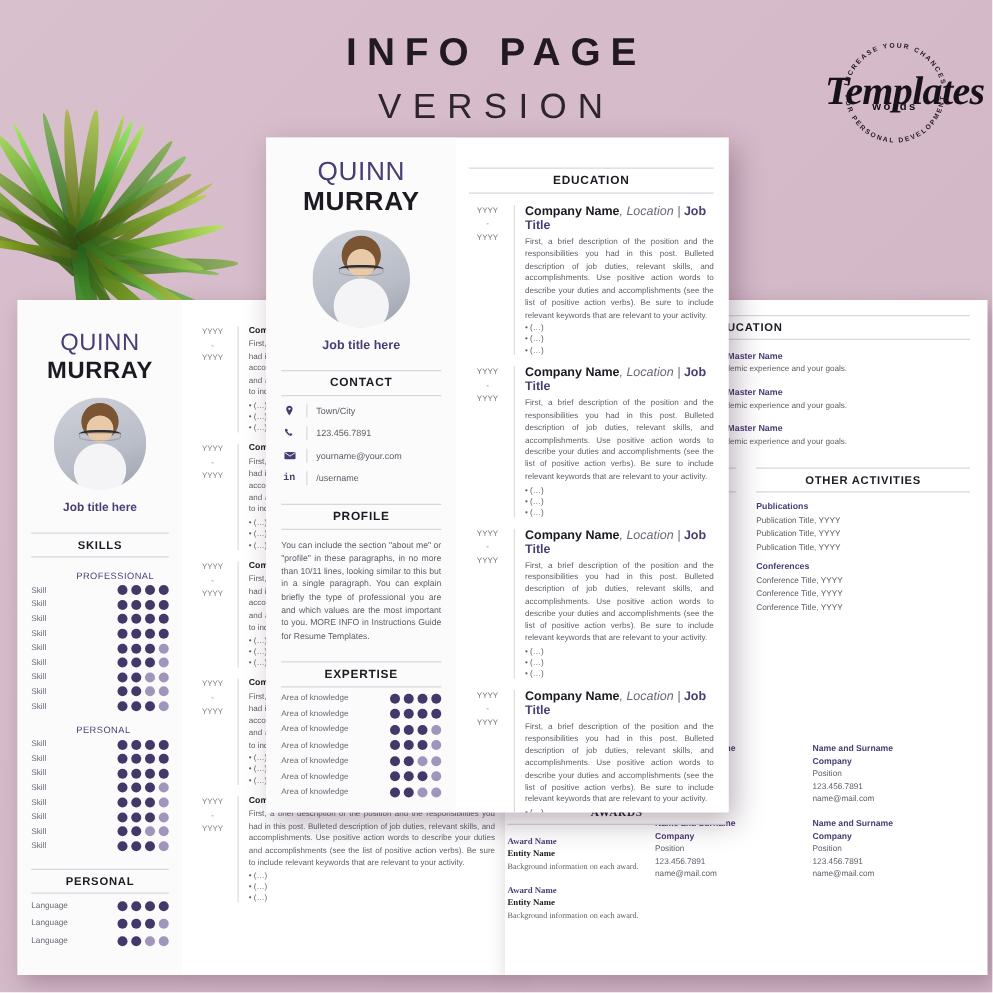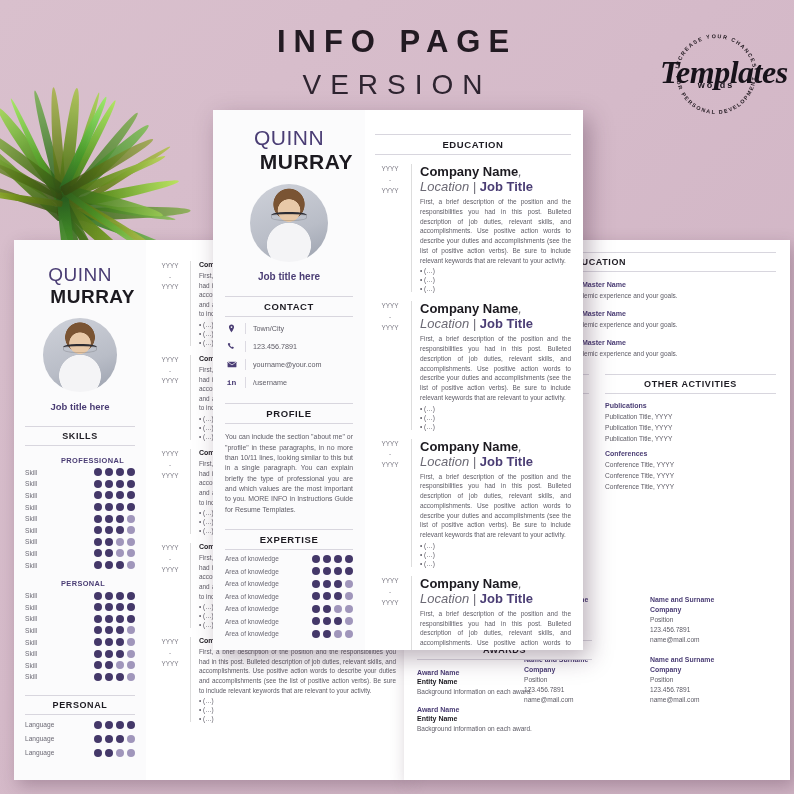--- a/index.html
+++ b/index.html
@@ -58,21 +58,21 @@
 
   .side { background: #fbfbfc; }
 
   
   .sec-title {
     text-align: center; font-weight: bold; color: #1d1b22;
     border-top: 1px solid #d8d6de; border-bottom: 1px solid #d8d6de;
     padding: 4px 0; letter-spacing: .6px;
   }
   .nm-first { color: #4a3d74; font-weight: normal; }
-  .nm-last  { color: #1c1a20; font-weight: bold; text-align: right; }
+  .nm-last  { color: #1c1a20; font-weight: bold; }
   .jobtitle { color: #4a3d74; font-weight: bold; text-align: center; }
 
   .avatar {
     border-radius: 50%; margin: 0 auto;
     background:
       radial-gradient(circle at 50% 34%, #e8c9a8 0 17%, rgba(232,201,168,0) 18%),
       radial-gradient(circle at 50% 26%, #7a5433 0 22%, rgba(122,84,51,0) 23%),
       radial-gradient(circle at 50% 78%, #f4f4f6 0 30%, rgba(244,244,246,0) 31%),
       linear-gradient(160deg, #cfd2da 0%, #b9bdc7 60%, #9aa0ad 100%);
     position: relative; overflow: hidden;
@@ -88,39 +88,39 @@
   .co-loc   { color: #6b6974; font-style: italic; }
   .co-job   { color: #4a3d74; font-weight: bold; }
   .yrs      { color: #7a7883; text-align: center; line-height: 1.7; }
   .bullet   { color: #5e5c66; }
 
   
   .dotrow { display: flex; gap: 3px; align-items: center; }
   .dot { border-radius: 50%; background: #443869; }
   .dot.off { background: #a096bb; }
   .skill-label { color: #6b6974; }
-  .grp-label { color: #4a3d74; font-weight: bold; letter-spacing: .4px; padding-left: 36px; }
+  .grp-label { color: #4a3d74; font-weight: normal; letter-spacing: .4px; padding-left: 36px; }
 
   
   .p2 .left { position: absolute; left: 0; top: 0; width: 152px; height: 100%; background: #fbfbfc; padding: 0 12px; }
   .p2 .right { position: absolute; left: 152px; top: 0; right: 0; height: 100%; padding: 10px 12px 0 10px; }
   .p2 .nm-first { font-size: 21px; letter-spacing: .5px; }
   .p2 .nm-last  { font-size: 21px; letter-spacing: .5px; }
   .p2 .namebox  { text-align: center; padding-top: 16px; line-height: 1.15; }
   .p2 .avatar   { width: 78px; height: 78px; margin-top: 10px; }
   .p2 .jobtitle { font-size: 10px; margin-top: 9px; }
   .p2 .sec-title { font-size: 9.5px; margin-top: 14px; }
   .p2 .ct-row { display: flex; align-items: center; gap: 7px; margin-top: 5px; font-size: 7.2px; color: #5e5c66; }
   .p2 .ct-ico { width: 13px; height: 13px; flex: 0 0 13px; display: flex; align-items: center; justify-content: center; color: #4a3d74; }
   .p2 .ct-sep { width: 1px; height: 11px; background: #dcdae2; }
   .p2 .profile-txt { font-size: 6.9px; margin-top: 8px; }
   .p2 .exp-row { display: flex; gap: 6px; margin-top: 9px; }
   .p2 .exp-yrs { flex: 0 0 30px; font-size: 6.4px; }
   .p2 .exp-body { flex: 1; border-left: 1px solid #ddd; padding-left: 8px; }
-  .p2 .exp-head { font-size: 13px; margin-bottom: 3px; }
+  .p2 .exp-head { font-size: 10px; margin-bottom: 3px; }
   .p2 .exp-txt { font-size: 6.5px; }
   .p2 .exp-bul { font-size: 6.5px; margin-top: 2px; }
   .p2 .ex-row { display: flex; align-items: center; justify-content: space-between; margin-top: 4.5px; }
   .p2 .ex-row .skill-label { font-size: 6.5px; }
   .p2 .dot { width: 8px; height: 8px; }
 
   
   .p1 .left { position: absolute; left: 0; top: 0; width: 132px; height: 100%; background: #fbfbfc; padding: 0 11px; }
   .p1 .right { position: absolute; left: 132px; top: 0; right: 0; height: 100%; padding: 12px 10px 0 10px; }
   .p1 .namebox { text-align: center; padding-top: 24px; line-height: 1.15; }
@@ -149,21 +149,21 @@
   .p3 .oa-grp { font-size: 7px; color: #4a3d74; font-weight: bold; margin-top: 8px; }
   .p3 .oa-item { font-size: 6.6px; color: #5e5c66; margin-top: 4px; }
   .p3 .refgrid { display: flex; flex-wrap: wrap; margin-top: 8px; }
   .p3 .refcell { width: 50%; margin-bottom: 13px; }
   .p3 .rf-name { font-size: 6.9px; color: #4a3d74; font-weight: bold; }
   .p3 .rf-co   { font-size: 6.9px; color: #4a3d74; font-weight: bold; margin-top: 3px; }
   .p3 .rf-line { font-size: 6.6px; color: #5e5c66; margin-top: 3px; }
   .p3 .aw-name { font-size: 7px; color: #4a3d74; font-weight: bold; margin-top: 9px; }
   .p3 .aw-ent  { font-size: 7px; color: #1c1a20; font-weight: bold; margin-top: 2px; }
   .p3 .aw-txt  { font-size: 6.5px; color: #5e5c66; text-align: justify; line-height: 1.5; margin-top: 2px; }
-  .p3 .awards-block { position: absolute; left: 13px; top: 400px; width: 175px; }
+  .p3 .awards-block { position: absolute; left: 2px; top: 400px; width: 175px; font-family: Liberation Serif, serif; }
   .p3 .refs-block { position: absolute; left: 120px; top: 348px; right: 14px; }
 </style>
 </head>
 <body>
 
 <div id="stage">
 
   <div class="plant" id="plant">
       <div class="blade" style="height: 125.1px; transform: rotate(-72deg) scaleX(0.7); opacity: 0.82; filter: hue-rotate(-15deg) brightness(0.85);"></div>
       <div class="blade" style="height: 115.8px; transform: rotate(-58deg) scaleX(0.92); opacity: 0.86; filter: hue-rotate(-10deg) brightness(0.92);"></div>

